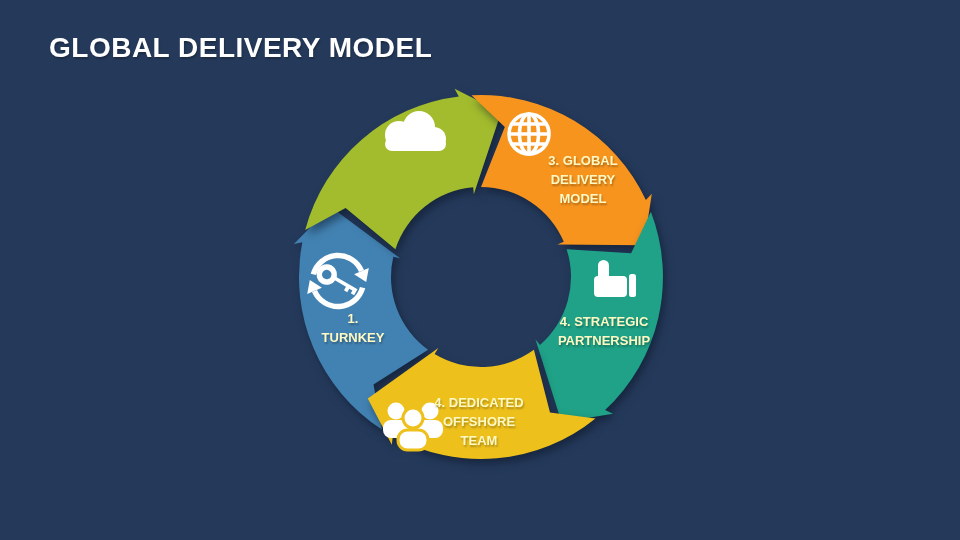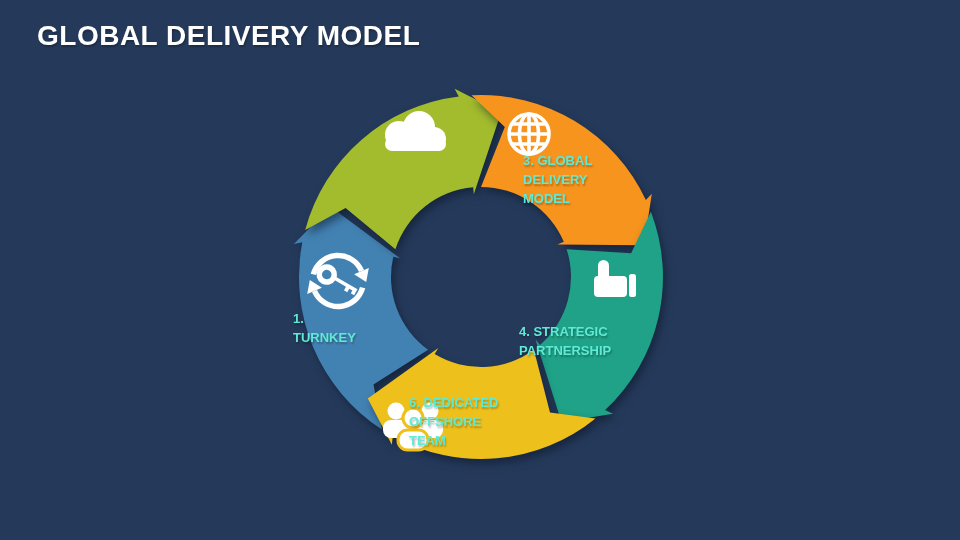--- a/index.html
+++ b/index.html
@@ -1,32 +1,32 @@
 <!DOCTYPE html>
 <html><head>
 <meta charset="utf-8">
 <title>Global Delivery Model</title>
 <style>
   html,body{margin:0;padding:0}
   body{width:960px;height:540px;overflow:hidden;position:relative;
        font-family:"Liberation Sans",sans-serif;background:#253A5B}
   .slide{position:absolute;inset:0}
-  .title{position:absolute;left:37px;top:20px;margin:0;
+  .title{position:absolute;left:37px;top:20px;margin:12px;
          font:700 28px/32px "Liberation Sans",sans-serif;color:#FFFFFF;letter-spacing:.5px;
          text-shadow:1px 2px 2px rgba(0,0,0,.25)}
   .diagram{position:absolute;left:261px;top:57px;width:440px;height:440px}
   .diagram svg{position:absolute;left:0;top:0}
   .seg{filter:drop-shadow(3px 5px 4px rgba(8,18,35,.5))}
-  .seg-label{position:absolute;color:#5eead4;white-space:pre-line;
+  .seg-label{position:absolute;color:#fef9c3;text-align:center;white-space:pre-line;
              font:700 13px/19px "Liberation Sans",sans-serif;
              text-shadow:1px 2px 2px rgba(0,0,0,.28)}
   #lbl-turnkey{left:32px;top:252px;width:120px}
   #lbl-cloud{left:63px;top:117px;width:140px}
   #lbl-gdm{left:262px;top:94px;width:120px}
-  #lbl-partnership{left:258px;top:265px;width:170px}
+  #lbl-partnership{left:258px;top:255px;width:170px}
   #lbl-offshore{left:148px;top:336px;width:140px}
 </style>
 </head>
 <body style="background: rgb(37, 58, 91);">
 
 <div class="slide">
   <h1 class="title">GLOBAL DELIVERY MODEL</h1>
 
   <div class="diagram">
     <svg width="440" height="440" viewBox="0 0 440 440">
@@ -89,17 +89,17 @@
       </g>
     </svg>
 
     <div class="seg-label" id="lbl-turnkey">1.
 TURNKEY</div>
     <div class="seg-label" id="lbl-gdm">3. GLOBAL
 DELIVERY
 MODEL</div>
     <div class="seg-label" id="lbl-partnership">4. STRATEGIC
 PARTNERSHIP</div>
-    <div class="seg-label" id="lbl-offshore">6. DEDICATED
+    <div class="seg-label" id="lbl-offshore">4. DEDICATED
 OFFSHORE
 TEAM</div>
   </div>
 </div>
 
 </body></html>

